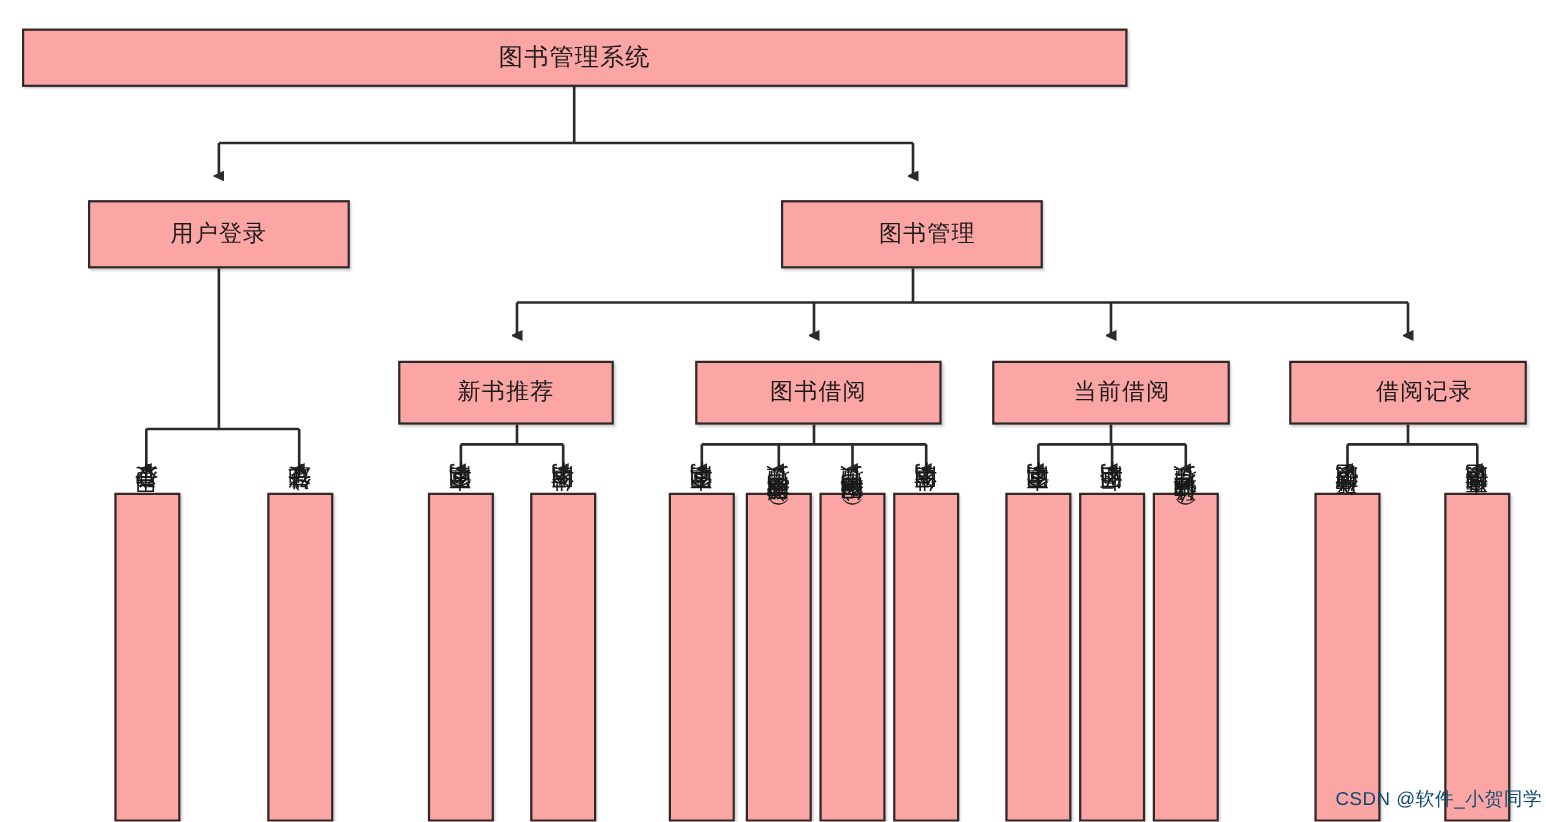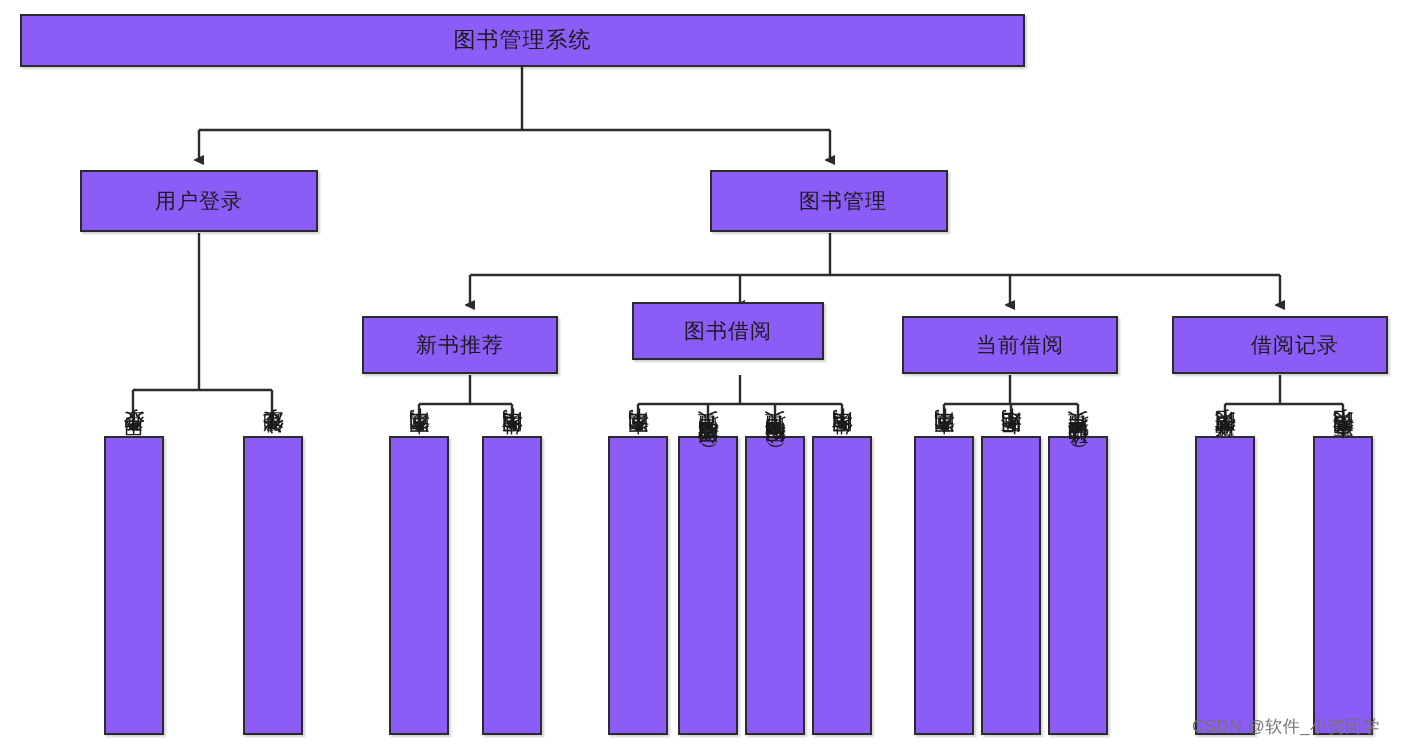--- a/index.html
+++ b/index.html
@@ -21,27 +21,28 @@
     position: absolute;
     left: 0;
     top: 0;
     width: 1405px;
     height: 747px;
     pointer-events: none;
   }
   .node {
     position: absolute;
     box-sizing: border-box;
-    background: #8b5cf6;
+    background: #fca5a5;
     border: 2px solid #2b2b2b;
     display: flex;
     align-items: center;
     justify-content: center;
     color: #1a1a1a;
     box-shadow: 2px 2px 2px rgba(0,0,0,0.18);
+    margin-top: 12px;
   }
   .node .lbl {
     display: block;
     text-align: center;
     line-height: 1.12;
   }
   
   .node.horiz .lbl {
     font-size: 21px;
     letter-spacing: 1px;
@@ -59,23 +60,24 @@
     text-orientation: upright;
     font-size: 21px;
     line-height: 1.05;
     letter-spacing: 2px;
     max-height: 100%;
     transform: rotate(180deg);
   }
   .watermark {
     position: absolute;
     font-size: 17px;
-    color: #737373;
+    color: #0c4a6e;
     white-space: nowrap;
     letter-spacing: 0.5px;
+    margin-left: 22px;
   }
 </style>
 </head>
 <body>
 
 <div id="canvas">
 
   <svg class="edges" viewBox="0 0 1405 747">
     <defs>
       <marker id="arrow" markerWidth="10" markerHeight="10" refX="5" refY="5" orient="auto" markerUnits="userSpaceOnUse">
@@ -135,21 +137,21 @@
   </div>
 
   <div class="node horiz" style="left:710px; top:170px; width:238px; height:62px;padding-left:28px;">
     <span class="lbl">图书管理</span>
   </div>
 
   <div class="node horiz" style="left:362px; top:316px; width:196px; height:58px;">
     <span class="lbl">新书推荐</span>
   </div>
 
-  <div class="node horiz" style="left:632px; top:302px; width:192px; height:58px;">
+  <div class="node horiz" style="left:632px; top:316px; width:224px; height:58px;">
     <span class="lbl">图书借阅</span>
   </div>
 
   <div class="node horiz" style="left:902px; top:316px; width:216px; height:58px;padding-left:20px;">
     <span class="lbl">当前借阅</span>
   </div>
 
   <div class="node horiz" style="left:1172px; top:316px; width:216px; height:58px;padding-left:30px;">
     <span class="lbl">借阅记录</span>
   </div>

